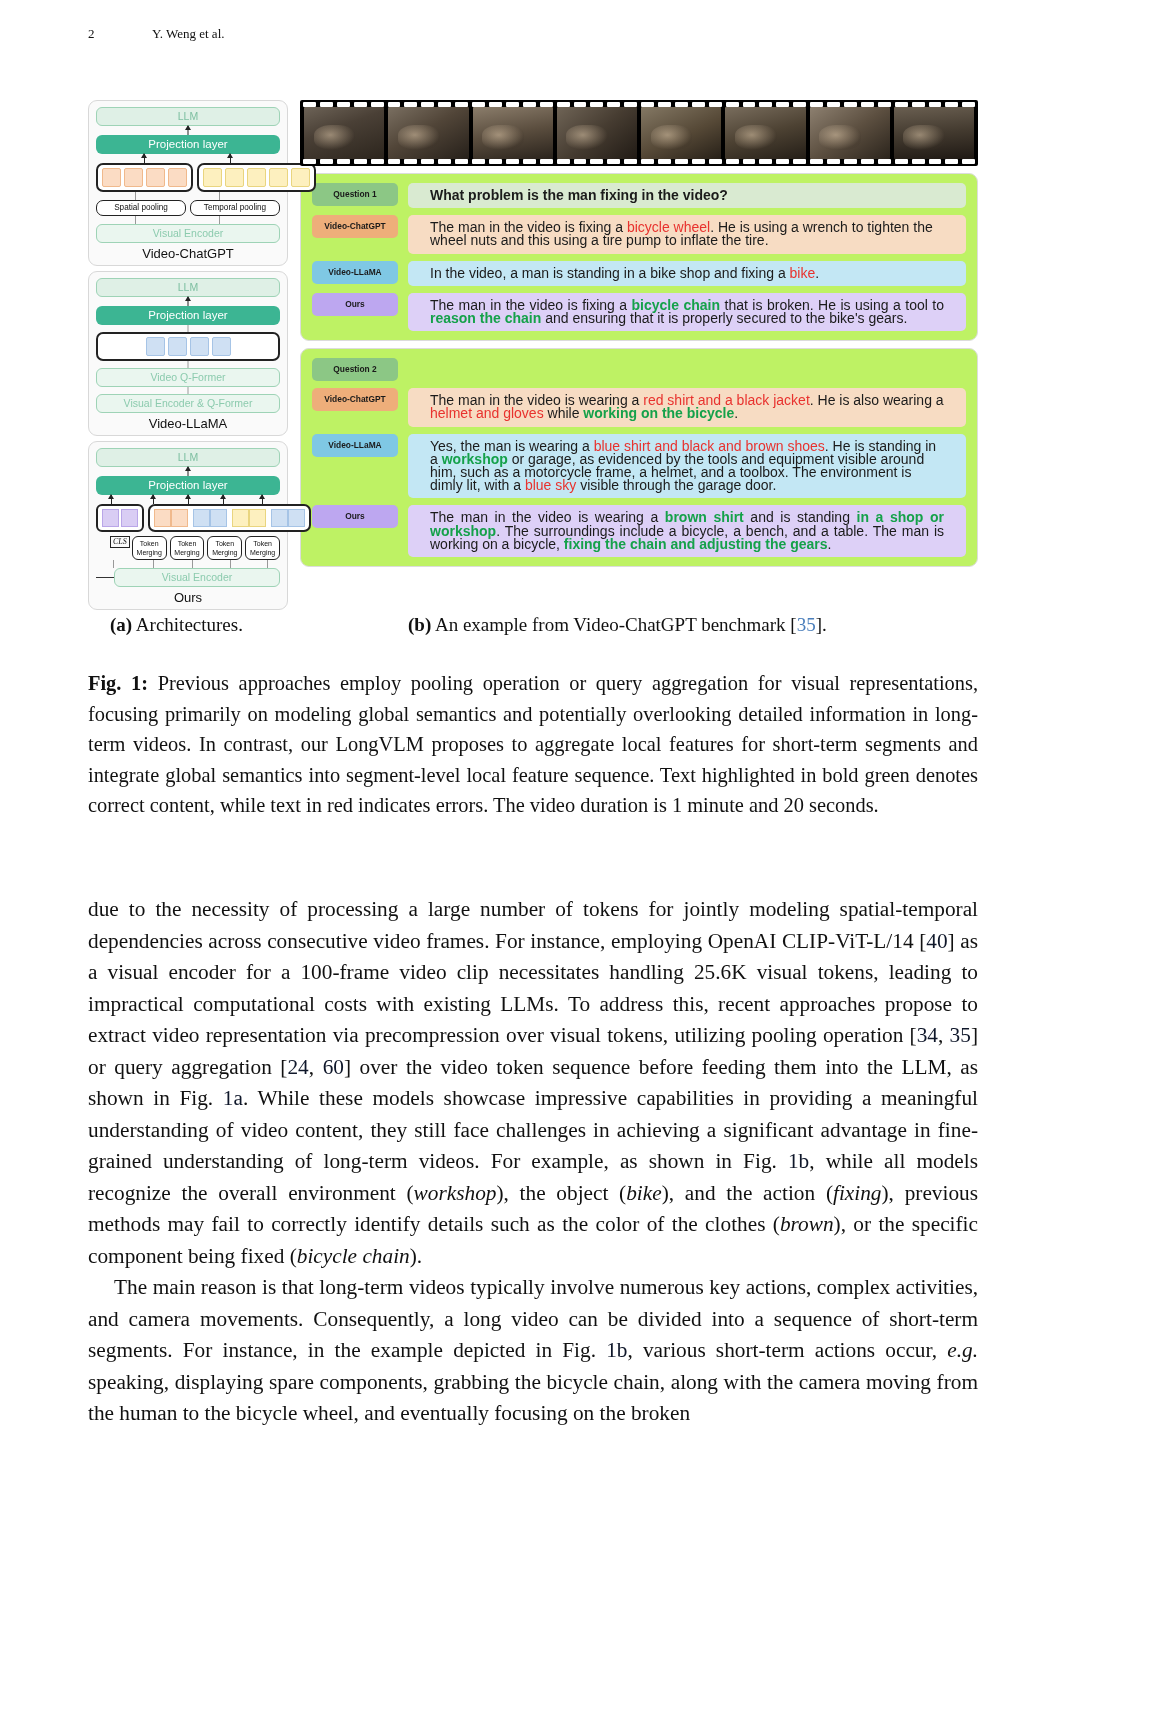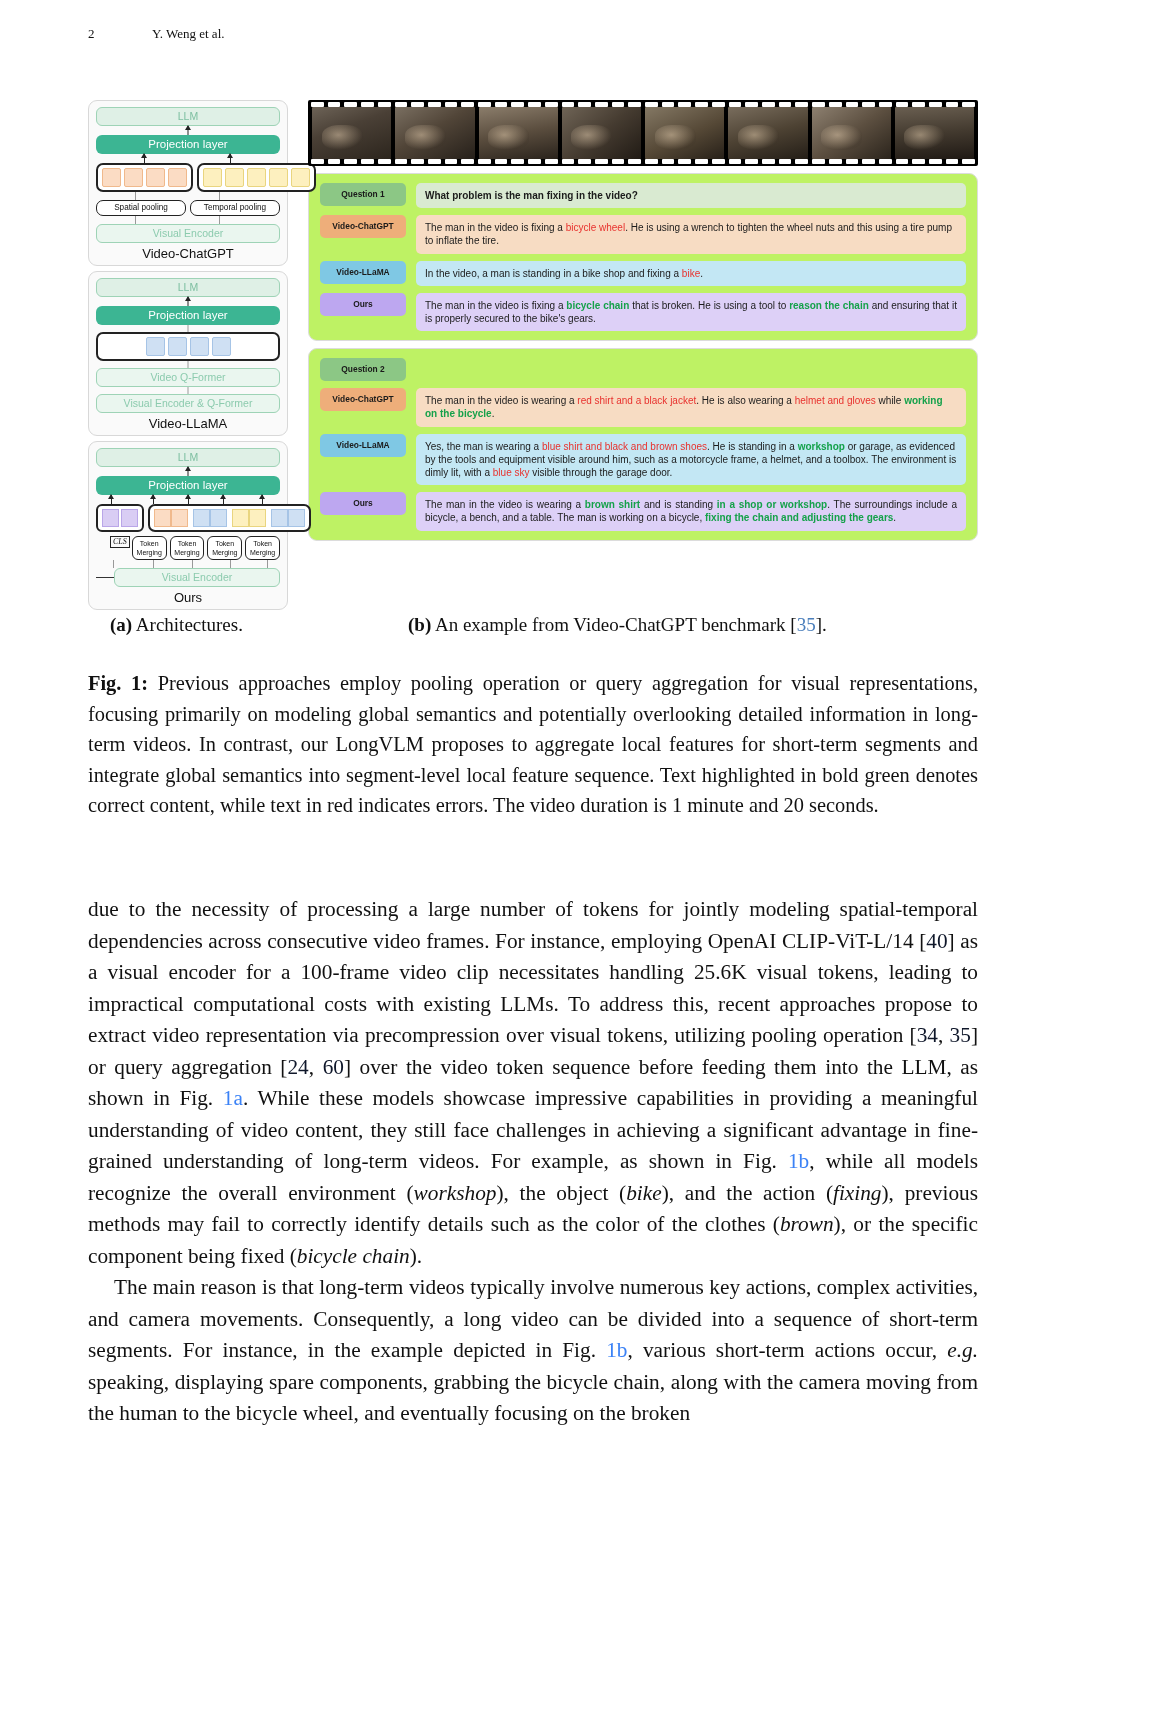--- a/index.html
+++ b/index.html
@@ -15,21 +15,21 @@
   
   .runhead{
     position:absolute;left:88px;top:26px;width:890px;
     font-family:"Liberation Serif", serif;font-size:13px;
   }
   .runhead .pno{display:inline-block;width:64px;}
   .runhead .auth{display:inline-block;}
 
   
   .figure{position:absolute;left:88px;top:100px;width:890px;}
-  .fig-row{display:flex;align-items:flex-start;gap:20px;}
+  .fig-row{display:flex;align-items:flex-start;gap:12px;}
 
   
   .arch-col{width:200px;flex:0 0 200px;display:flex;flex-direction:column;gap:5px;}
   .arch-card{
     border:1px solid #d8d8d8;border-radius:9px;background:#fafafa;
     padding:6px 7px 4px 7px;position:relative;
   }
   .bar{
     border-radius:6px;text-align:center;
     font-family:"Liberation Sans", sans-serif;
@@ -126,23 +126,23 @@
   .tag{
     flex:0 0 82px;border-radius:5px;text-align:center;
     font-family:"Liberation Sans", sans-serif;font-weight:bold;
     font-size:8.4px;line-height:11px;padding:6px 2px;color:#1a1a1a;
   }
   .tag-q{background:#8cc785;}
   .tag-chatgpt{background:#eeae7a;}
   .tag-llama{background:#7fc8e4;}
   .tag-ours{background:#bda7f0;}
   .bubble{
-    flex:1;border-radius:5px;padding:6px 9px;
+    flex:1;border-radius:5px;padding:6px 22px;
     font-family:"Liberation Sans", sans-serif;
-    font-size:10px;line-height:13.2px;color:#1b1b1b;
+    font-size:14px;line-height:13.2px;color:#1b1b1b;
   }
   .bub-q{background:#d9ead1;font-weight:bold;}
   .bub-chatgpt{background:#f7dcc3;}
   .bub-llama{background:#c3e7f4;}
   .bub-ours{background:#ddd0f7;text-align:justify;}
   .err{color:#e8322e;}
   .ok{color:#15a14a;font-weight:bold;}
 
   
   .subcaps{position:absolute;left:88px;top:614px;width:890px;}
@@ -162,21 +162,21 @@
 
   
   .body{
     position:absolute;left:88px;top:894px;width:890px;
     font-size:21.3px;line-height:31.5px;text-align:justify;
     font-family:"Liberation Serif", serif;
   }
   .body p{margin:0;}
   .body p.ind{text-indent:26px;}
   .ref{color:#0f172a;}
-  .reffig{color:#3b82f6;}
+  .reffig{color:#0f172a;}
   i.it{font-style:italic;}
 </style>
 </head>
 <body>
 
 <div class="page">
 
   <div class="runhead">
     <span class="pno">2</span><span class="auth">Y. Weng et al.</span>
   </div>

